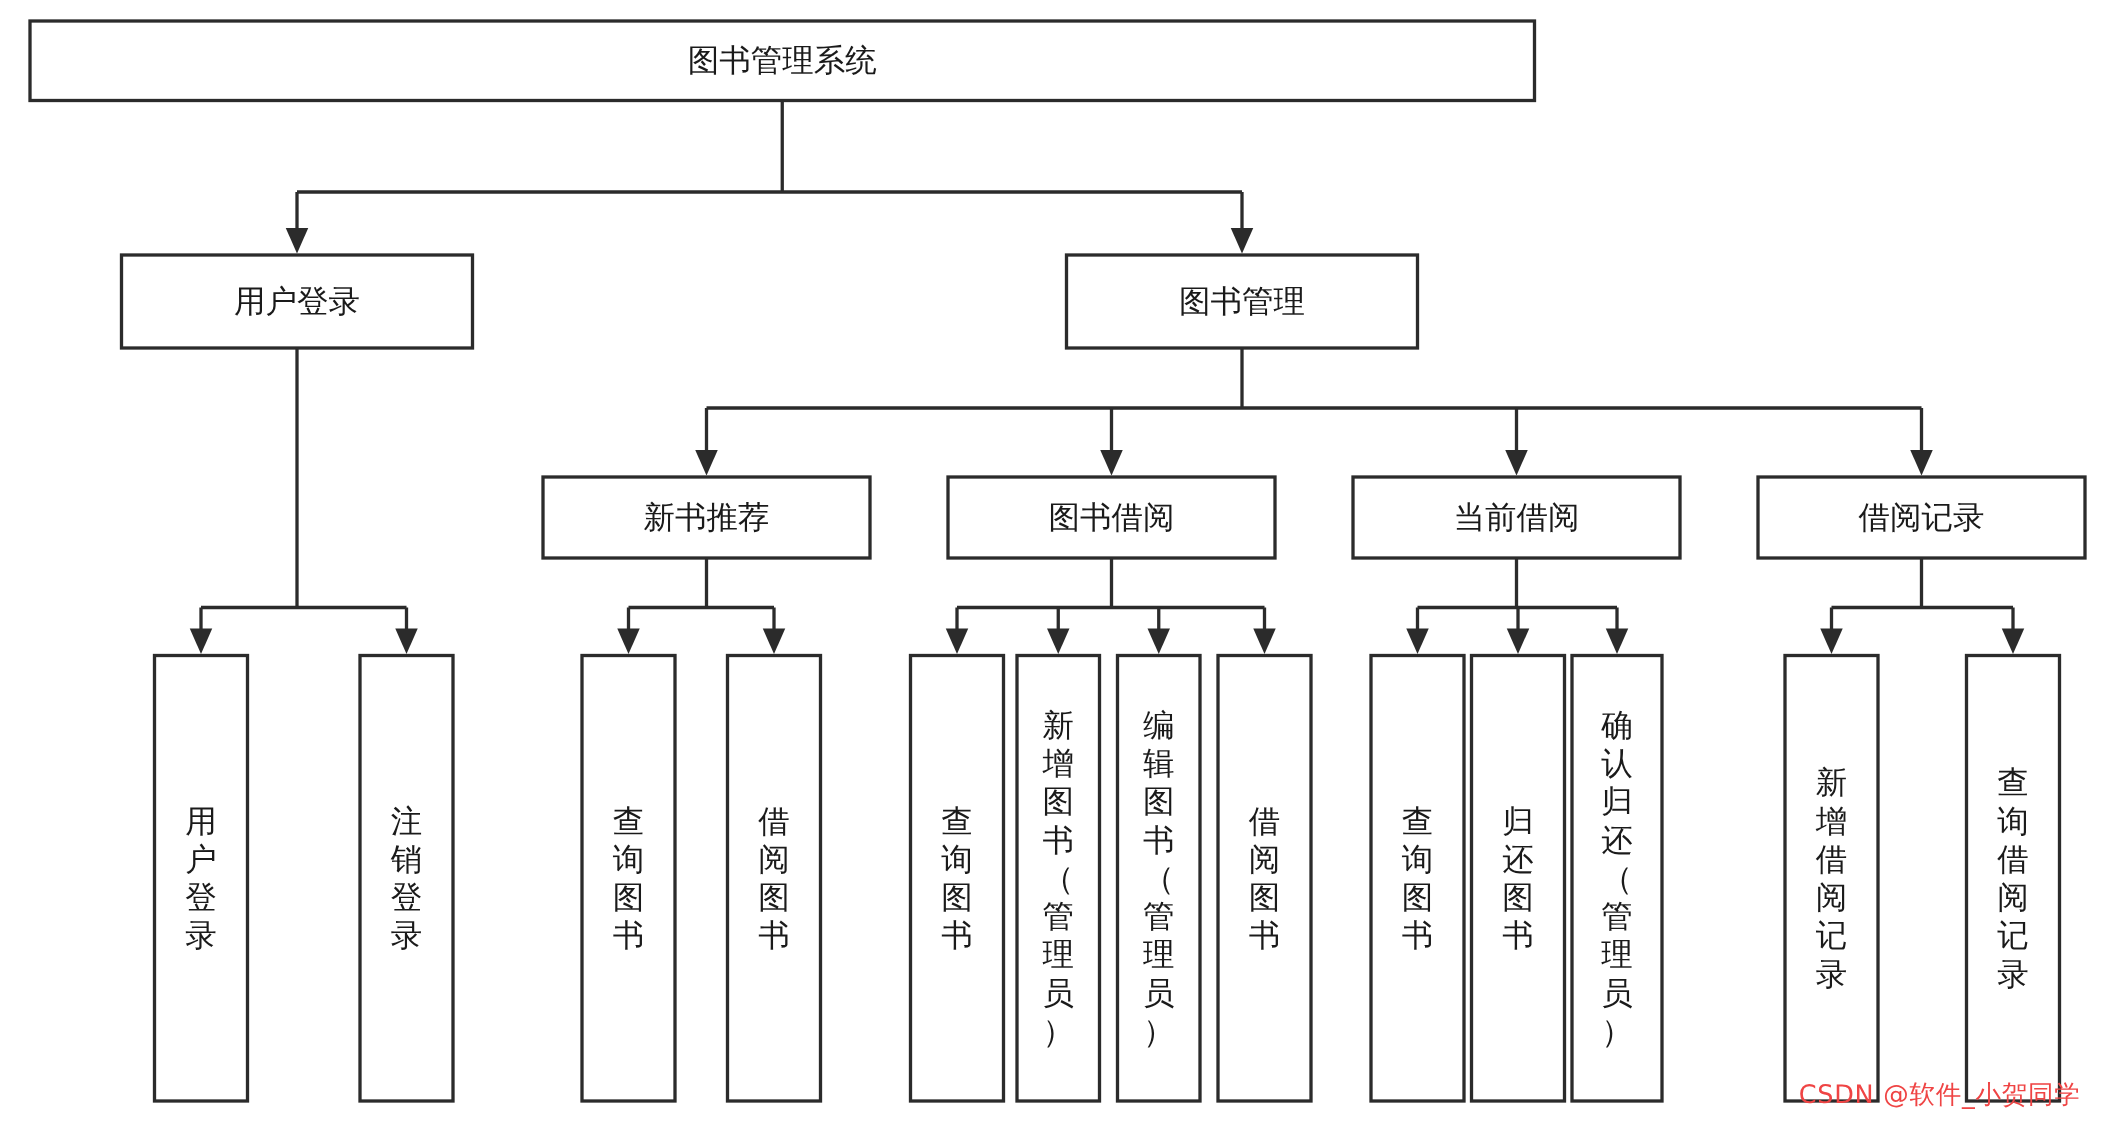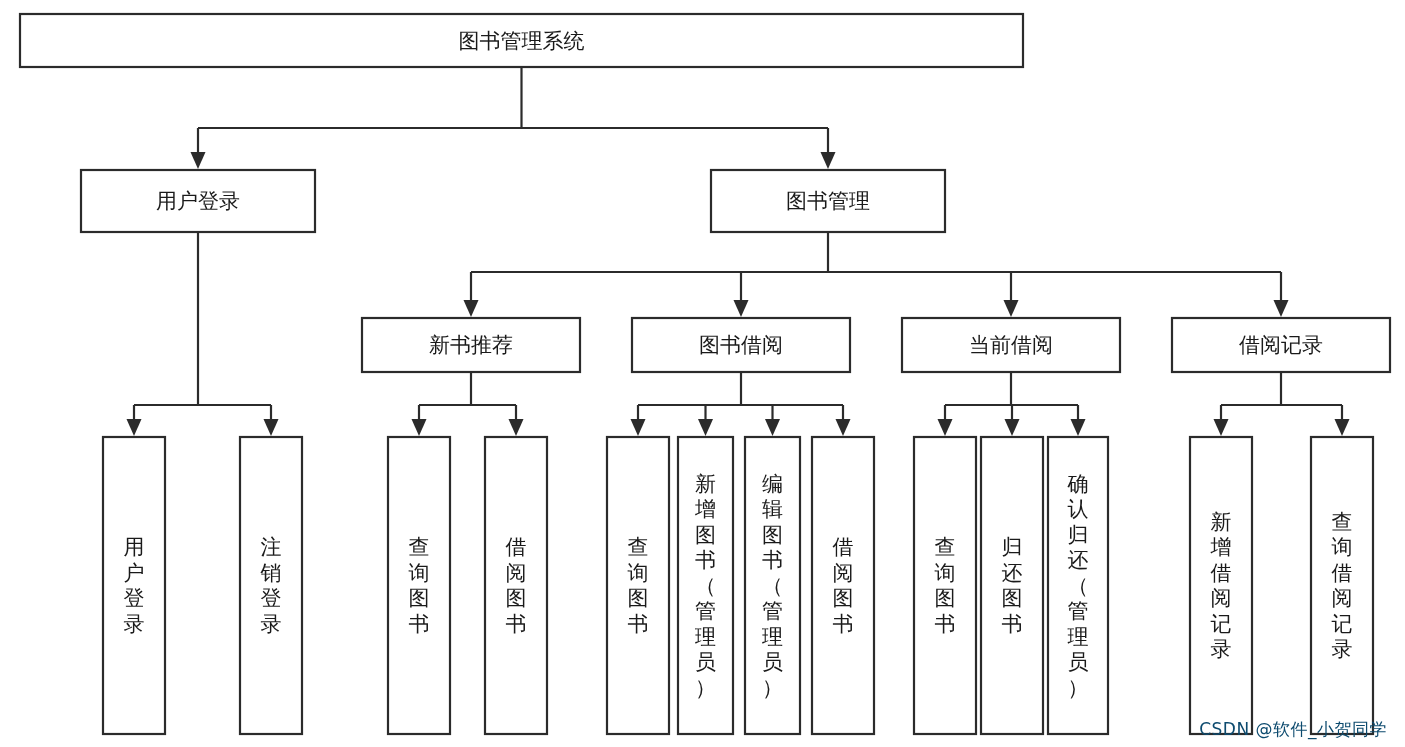--- a/index.html
+++ b/index.html
@@ -53,21 +53,21 @@
   .node-label-v {
     fill: #1a1a1a;
     font-family: "DejaVu Sans", "Liberation Sans", sans-serif;
     font-size: 21px;
     text-anchor: middle;
   }
   .watermark {
     position: absolute;
     right: 18px;
     bottom: 6px;
-    color: #0c4a6e;
+    color: #ef4444;
     font-size: 17px;
     font-family: "DejaVu Sans", "Liberation Sans", sans-serif;
     letter-spacing: 0.5px;
     white-space: nowrap;
     pointer-events: none;
   }
 </style>
 </head>
 <body>
 

